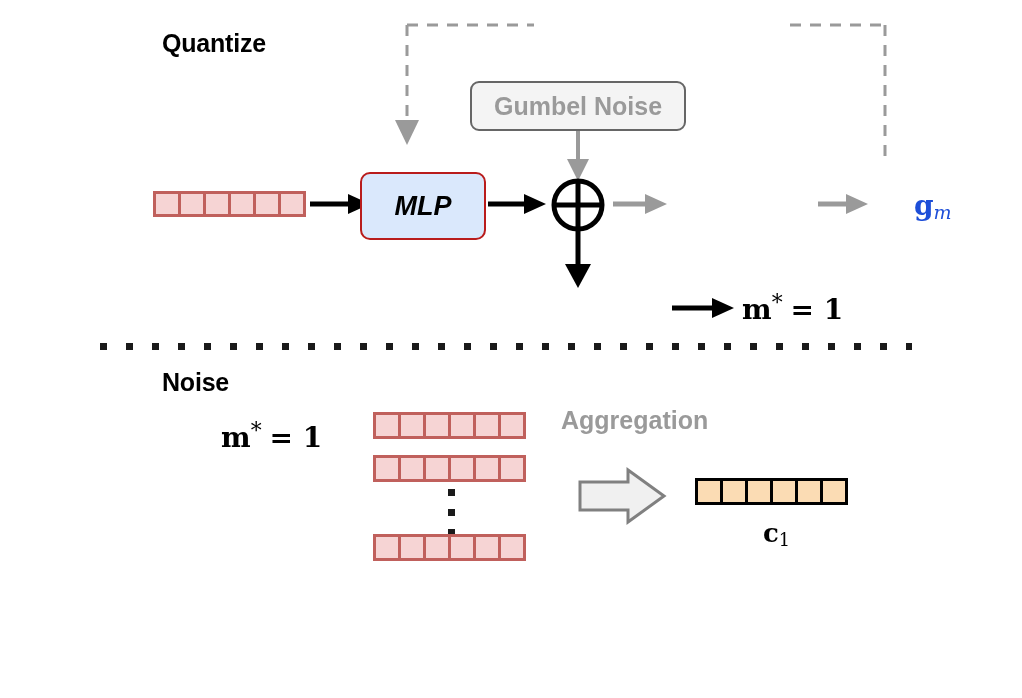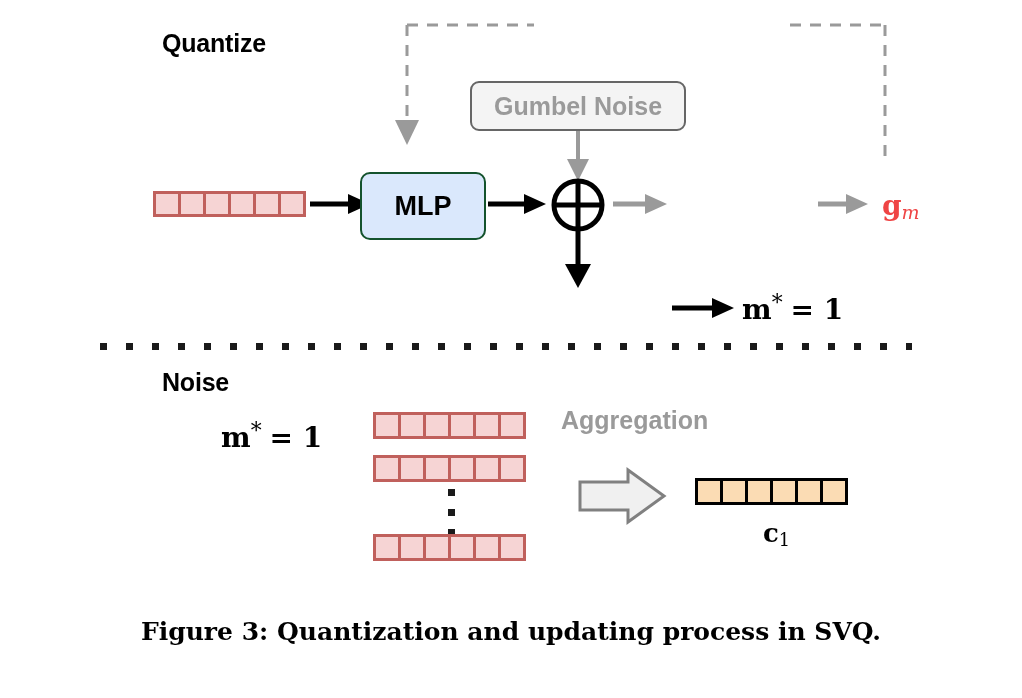--- a/index.html
+++ b/index.html
@@ -41,24 +41,25 @@
     box-sizing: border-box;
     display: flex;
     align-items: center;
     justify-content: center;
     font-family: "Liberation Sans", sans-serif;
     font-weight: bold;
     white-space: nowrap;
   }
   .box-mlp {
     background: #dae8fc;
-    border: 2px solid #14532d;
+    border: 2px solid #b91c1c;
     border-radius: 10px;
     color: #000000;
     font-size: 27px;
+    font-style: italic;
   }
   .box-argmax {
     background: #d5e8d4;
     border: 2px solid #82b366;
     border-radius: 10px;
     color: #000000;
     font-size: 26px;
   }
   .box-gumbel, .box-softmax {
     background: #f4f4f4;
@@ -90,22 +91,23 @@
   
   .math {
     font-family: "DejaVu Serif", "Liberation Serif", serif;
     font-weight: bold;
     color: #000000;
     white-space: nowrap;
   }
   .math-gray {
     font-family: "DejaVu Serif", "Liberation Serif", serif;
     font-weight: bold;
-    color: #ef4444;
-    white-space: nowrap;
+    color: #1d4ed8;
+    white-space: nowrap;
+    margin-left: 32px;
   }
   .sub {
     font-size: 0.68em;
     vertical-align: -0.22em;
     font-weight: normal;
   }
   .sub-ital {
     font-size: 0.68em;
     vertical-align: -0.22em;
     font-style: italic;
@@ -281,15 +283,14 @@
     <div class="vec-cell" style="width:28px;height:27px;"></div>
     <div class="vec-cell" style="width:28px;height:27px;"></div>
     <div class="vec-cell" style="width:28px;height:27px;"></div>
     <div class="vec-cell" style="width:28px;height:27px;"></div>
   </div>
 
   <div class="abs math" style="left:763px; top:518px; font-size:26px;">
     <span>c</span><span class="sub">1</span>
   </div>
 
-  <div class="abs caption" style="left:0px; top:617px;">Figure 3: Quantization and updating process in SVQ.</div>
 
 </div>
 
 </body></html>

